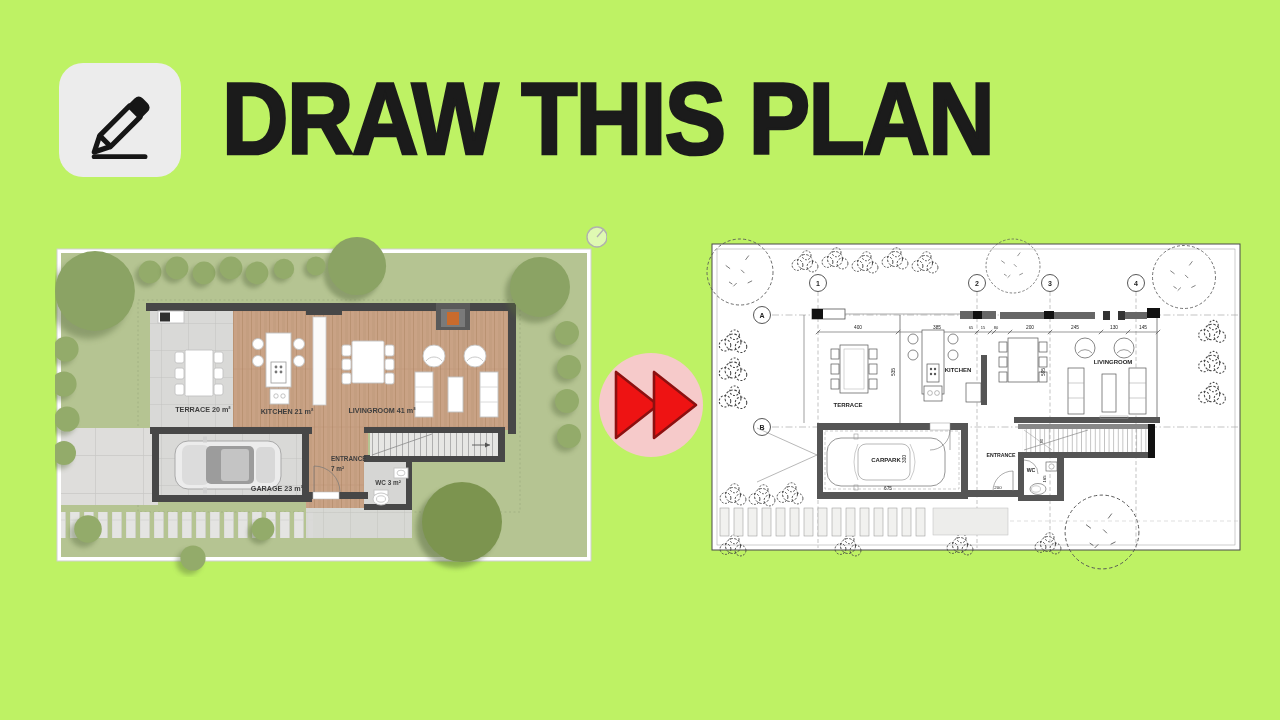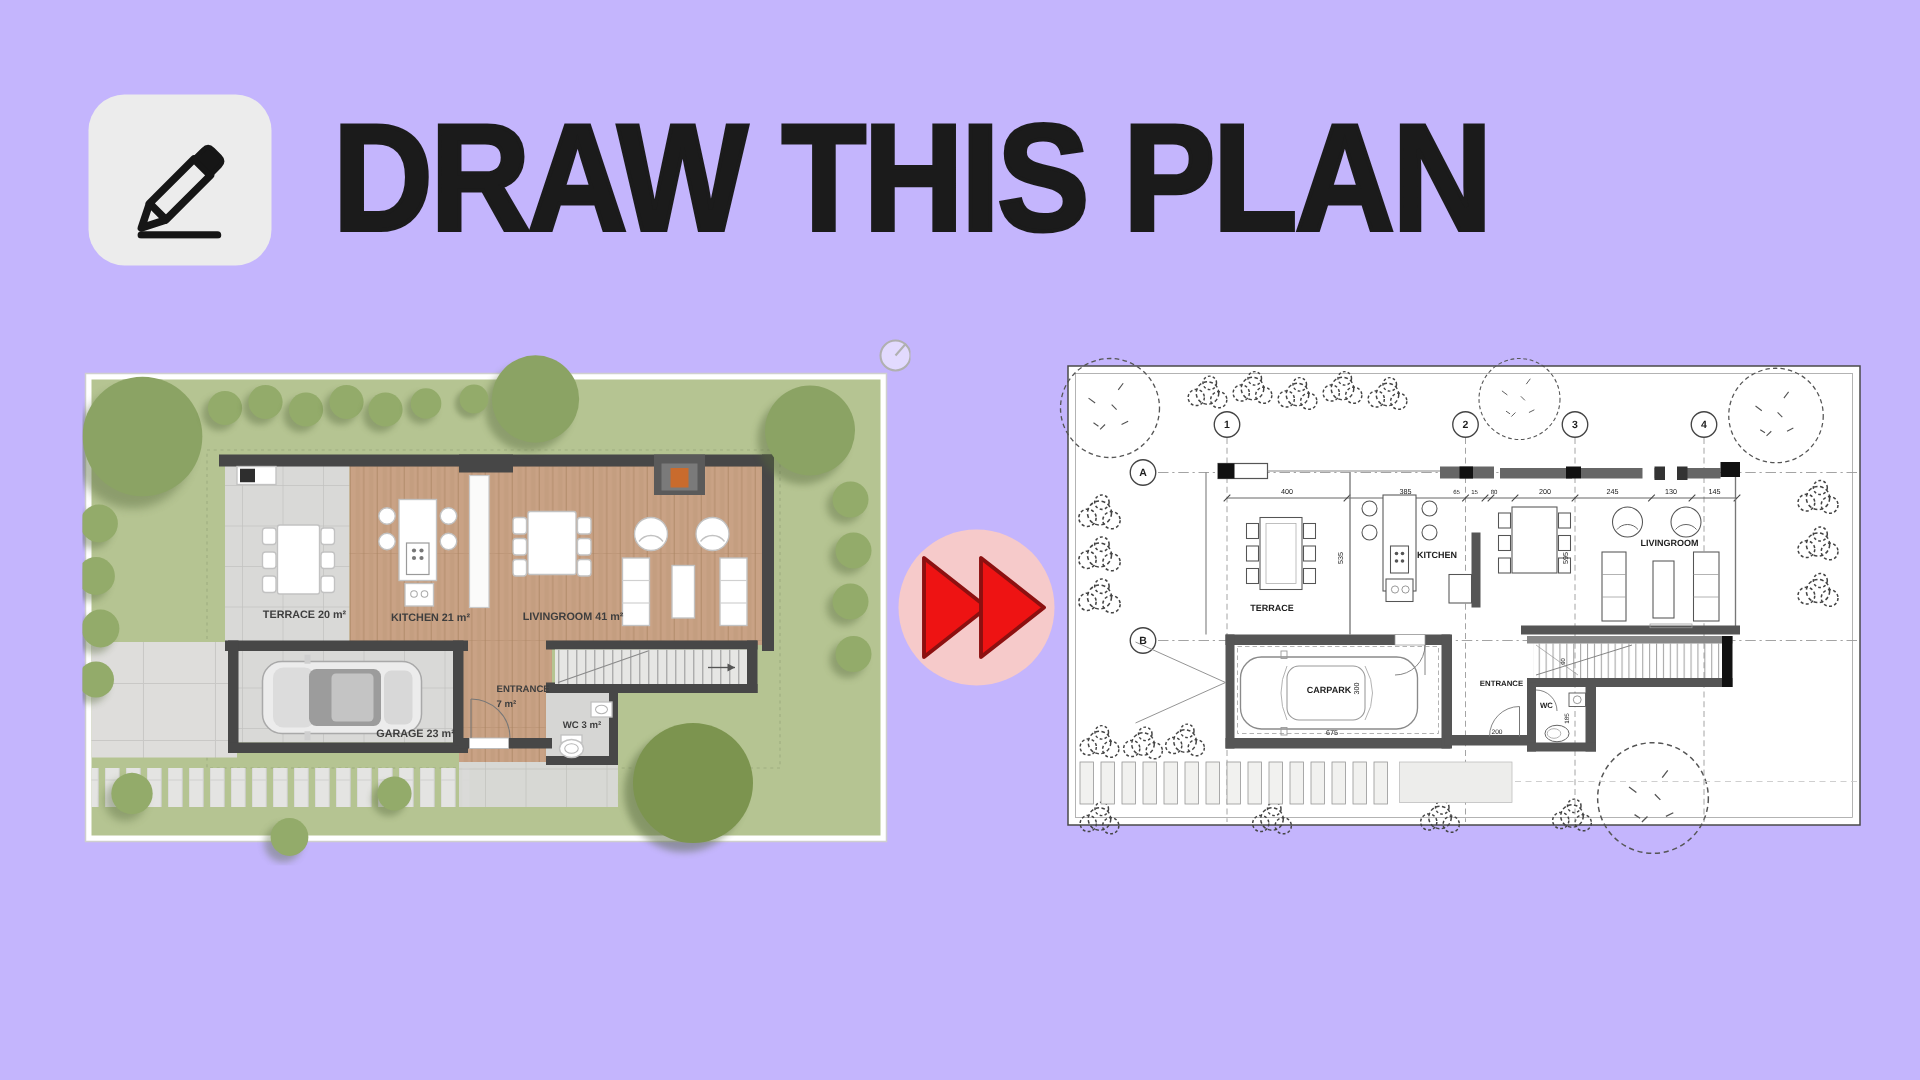--- a/index.html
+++ b/index.html
@@ -1,16 +1,16 @@
 <!DOCTYPE html>
 <html><head>
 <meta charset="utf-8">
 <style>
   html,body{margin:0;padding:0;background:#fff;}
-  .canvas{position:relative;width:1280px;height:720px;background:#c4b5fd;overflow:hidden;
+  .canvas{position:relative;width:1280px;height:720px;background:#bef264;overflow:hidden;
           font-family:"Liberation Sans",sans-serif;}
   .icon-tile{position:absolute;left:59px;top:63px;width:122px;height:114px;background:#ececec;
              border-radius:24px;display:flex;align-items:center;justify-content:center;}
   .title{position:absolute;left:222px;top:62px;font-size:92px;font-weight:900;color:#1b1b1b;
          letter-spacing:-1.5px;-webkit-text-stroke:2.5px #1b1b1b;white-space:nowrap;
          transform:scaleY(1.1);transform-origin:left top;}
   svg{position:absolute;display:block;}
   .plan-left{left:55px;top:225px;width:552px;height:352px;}
   .plan-right{left:700px;top:232px;width:552px;height:344px;}
   .arrow-badge{left:592px;top:346px;width:118px;height:118px;}

